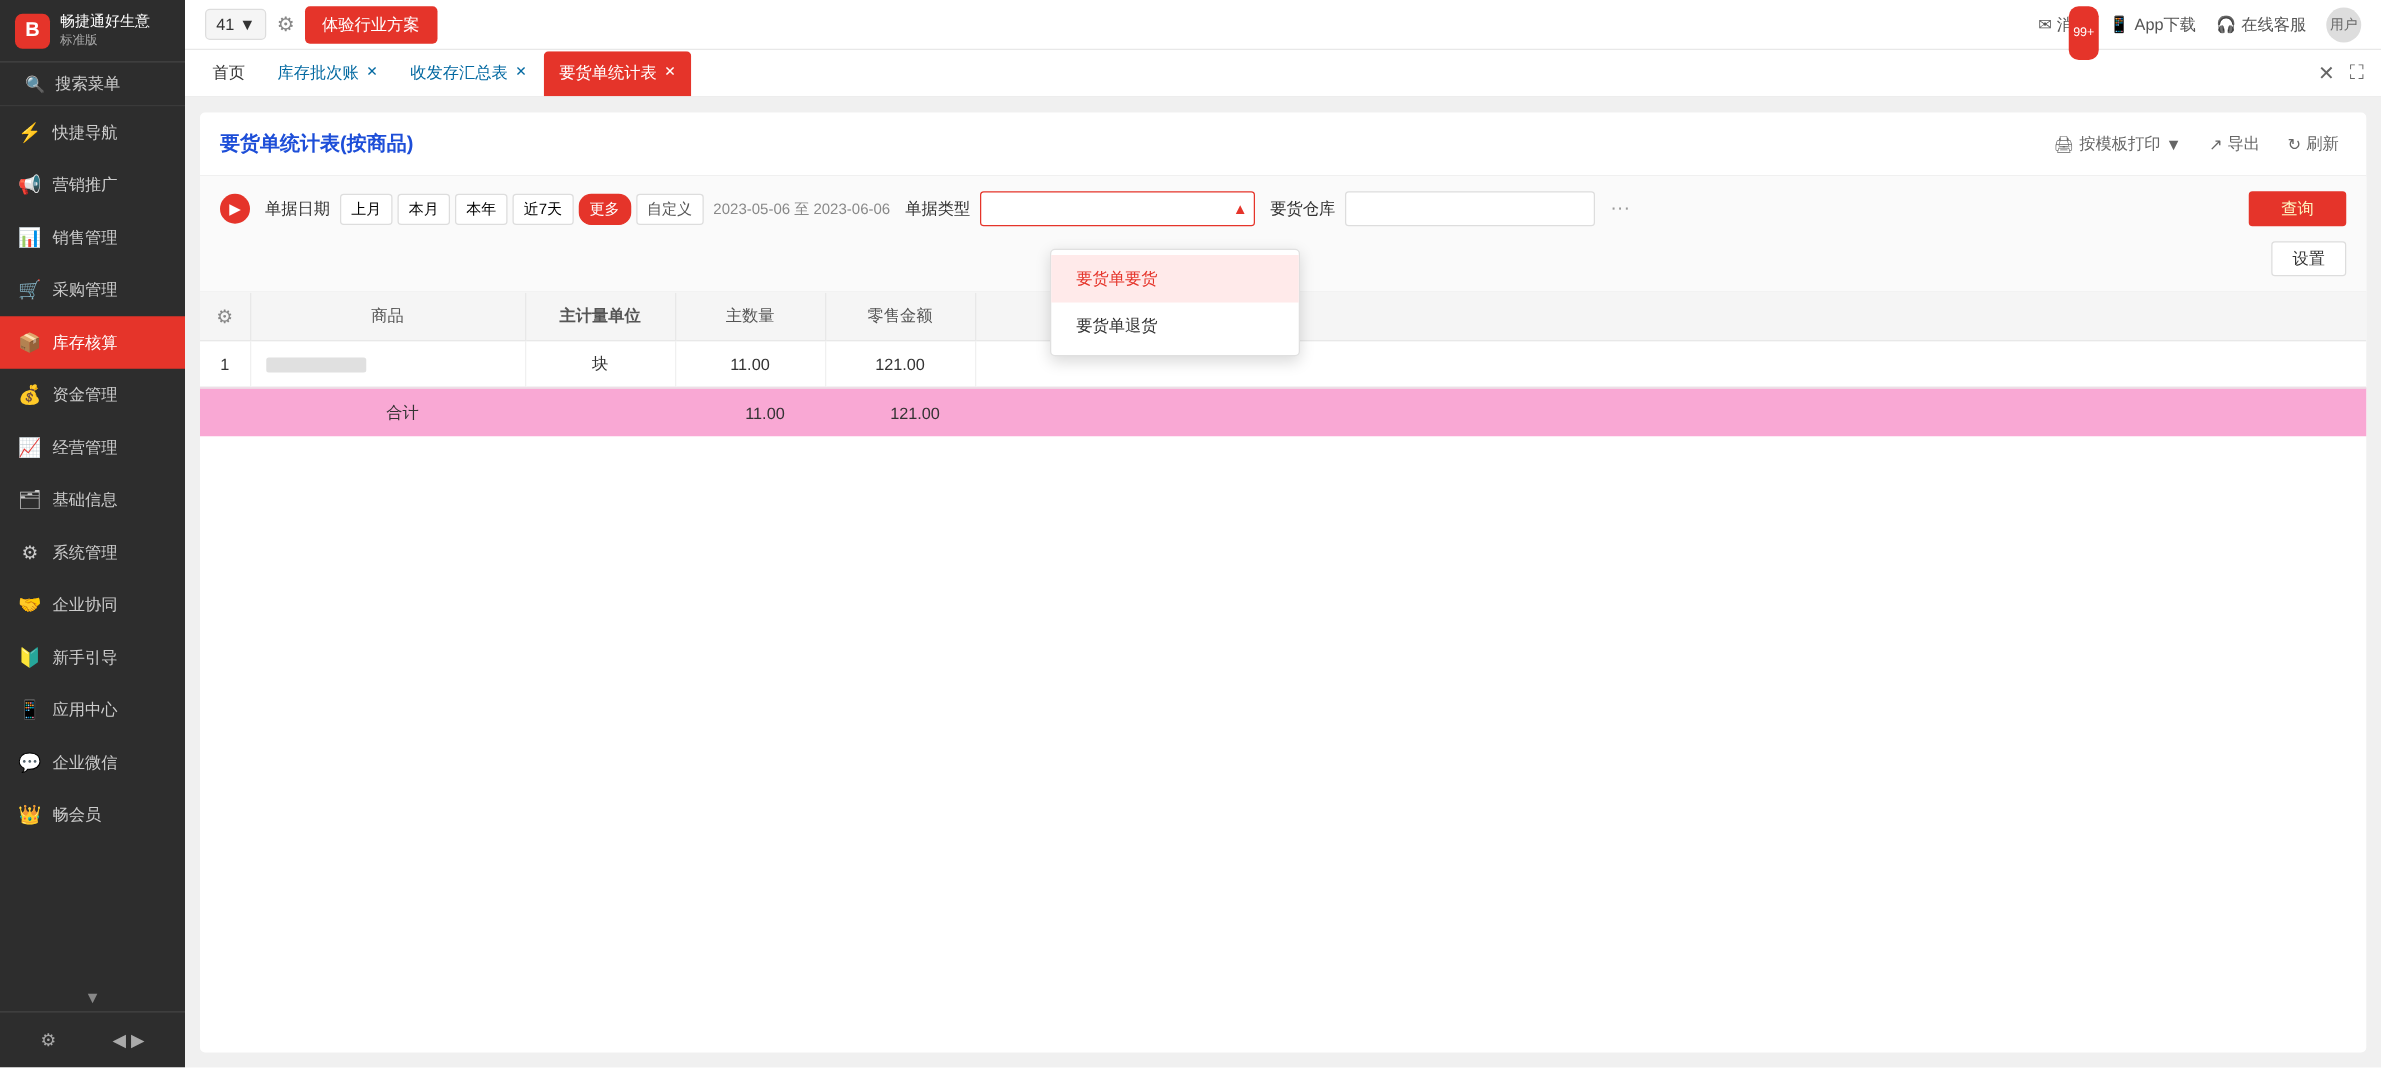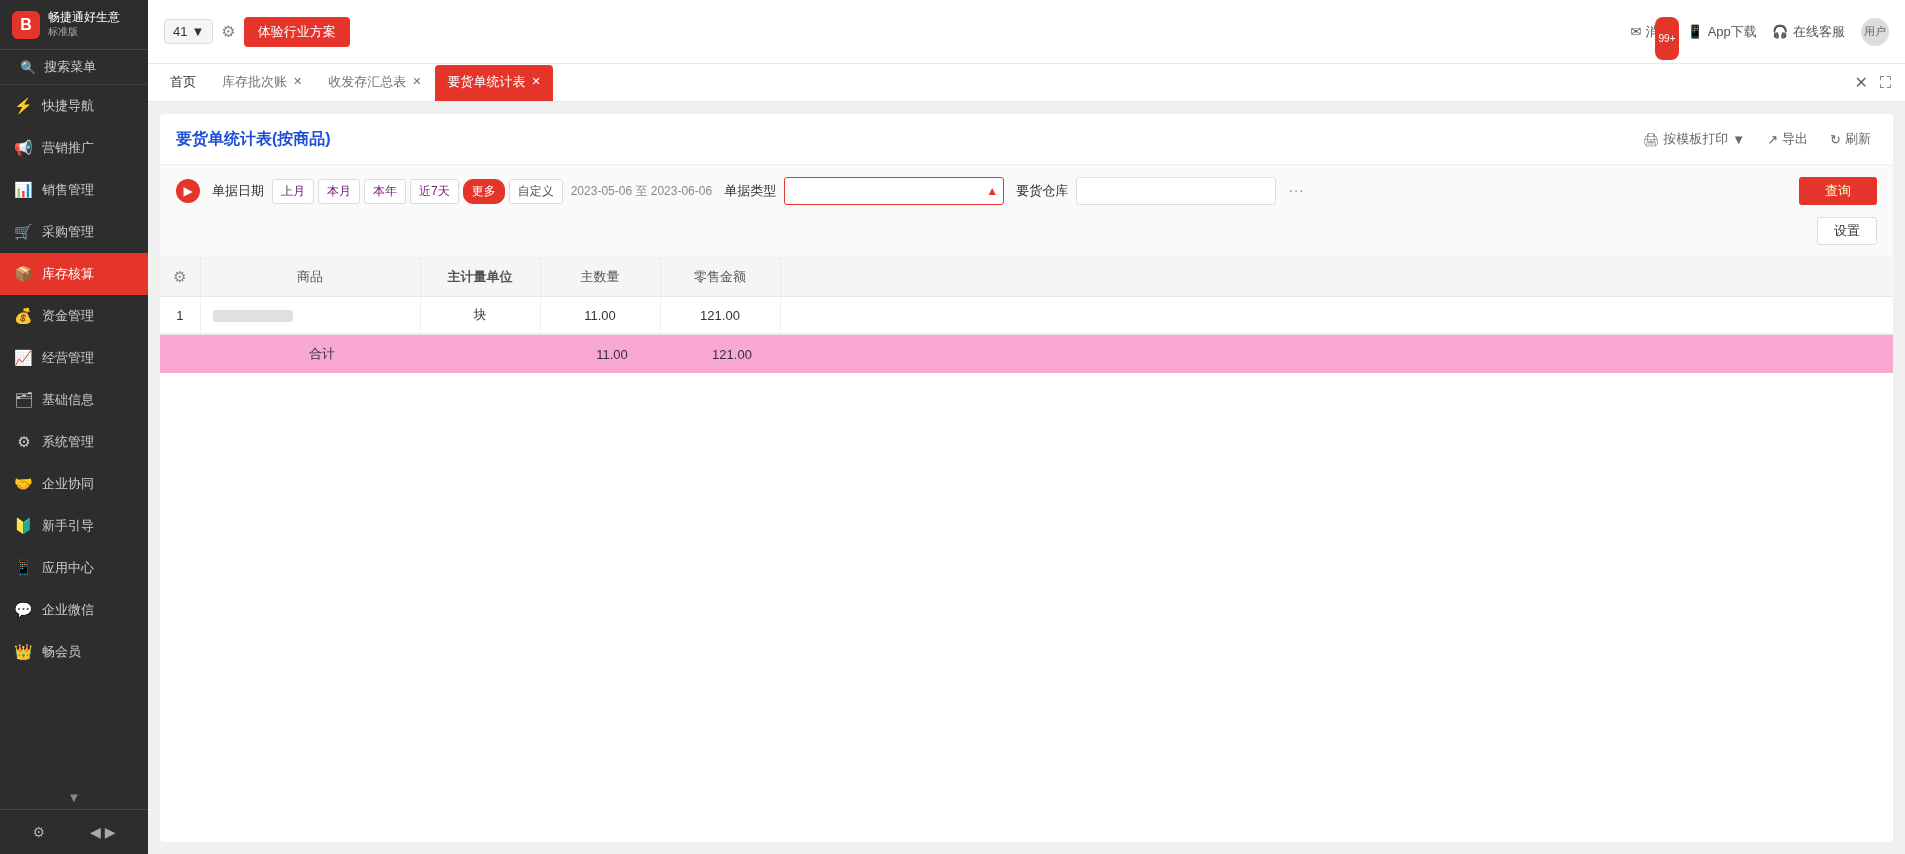--- a/index.html
+++ b/index.html
@@ -88,21 +88,21 @@
     
     .main {
       flex: 1;
       display: flex;
       flex-direction: column;
       overflow: hidden;
     }
 
     
     .topbar {
-      height: 64px;
+      height: 40px;
       background: #fff;
       display: flex;
       align-items: center;
       padding: 0 16px;
       border-bottom: 1px solid #e8e8e8;
       flex-shrink: 0;
     }
     .topbar-left {
       display: flex;
       align-items: center;
@@ -169,21 +169,21 @@
       gap: 2px;
     }
     .tab {
       display: flex;
       align-items: center;
       padding: 0 12px;
       height: 36px;
       font-size: 13px;
       cursor: pointer;
       border-bottom: 2px solid transparent;
-      color: #737373;
+      color: #0369a1;
       gap: 6px;
       white-space: nowrap;
     }
     .tab.active {
       color: #fff;
       background: #e5342a;
       border-radius: 4px 4px 0 0;
     }
     .tab-close { font-size: 11px; color: inherit; cursor: pointer; }
     .tab-home { color: #333; border-bottom: 2px solid transparent; }
@@ -256,21 +256,21 @@
       gap: 8px;
     }
     .filter-label { font-size: 13px; color: #333; white-space: nowrap; }
     .date-btns { display: flex; gap: 4px; align-items: center; }
     .date-btn {
       padding: 3px 8px;
       border: 1px solid #ddd;
       border-radius: 3px;
       background: #fff;
       font-size: 12px;
-      color: #701a75;
+      color: #000000;
       cursor: pointer;
     }
     .date-btn.more-btn {
       background: #e5342a;
       color: #fff;
       border-color: #e5342a;
       border-radius: 10px;
     }
     .date-custom-btn {
       padding: 3px 8px;
@@ -637,20 +637,25 @@
         </div>
 
         <div style="margin-left:auto; display:flex; gap:8px; align-items:center;">
           <button class="query-btn">查询</button>
         </div>
 
         <div class="filter-second-row">
           <button class="settings-btn">设置</button>
         </div>
 
+        <div class="dropdown-overlay" id="type-dropdown">
+
+        <div class="dropdown-item selected">要货单要货</div>
+            <div class="dropdown-item">要货单退货</div>
+          </div>
       </div>
 
       <div class="table-container">
         <table>
           <thead>
             <tr>
               <th style="width:40px;">
                 <span class="th-settings-icon">⚙</span>
               </th>
               <th style="width:220px;font-family:Liberation Serif, serif;">商品</th>

